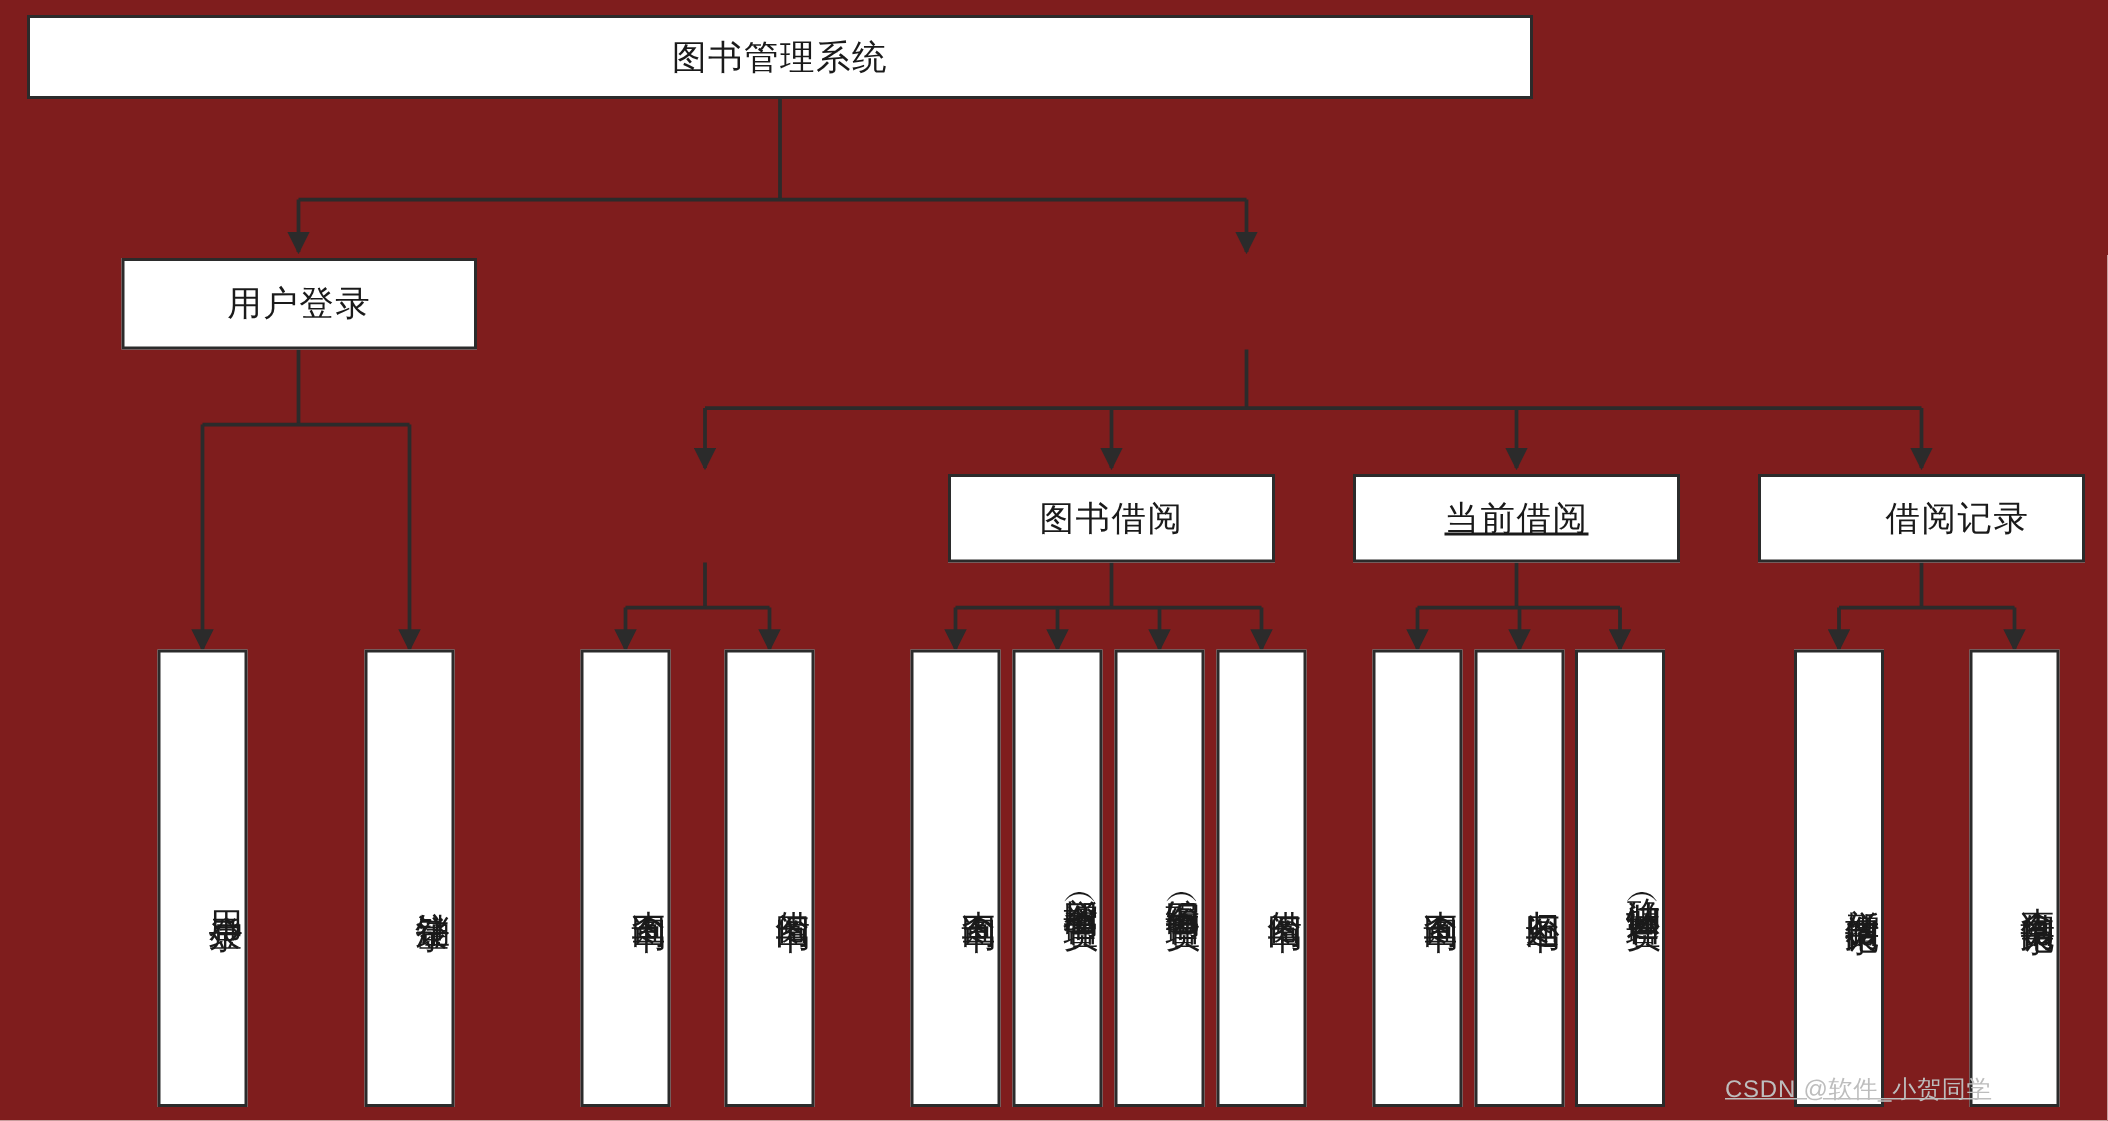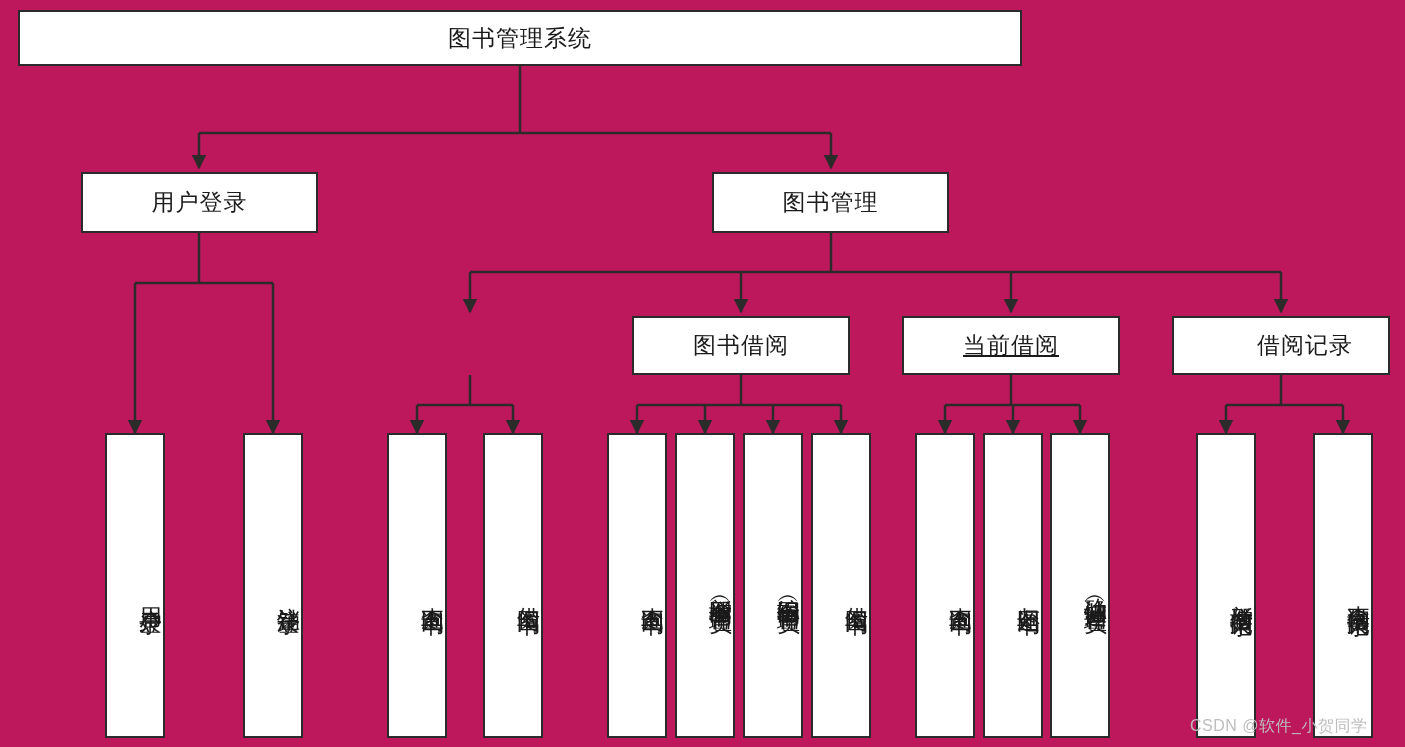--- a/index.html
+++ b/index.html
@@ -7,21 +7,21 @@
     padding: 0;
     background: #ffffff;
   }
   body {
     font-family: "Liberation Sans", "DejaVu Sans", sans-serif;
   }
   #canvas {
     position: relative;
     width: 1405px;
     height: 747px;
-    background: #be185d;
+    background: #7f1d1d;
     overflow: hidden;
   }
   #svg-layer {
     position: absolute;
     left: 0;
     top: 0;
     width: 1405px;
     height: 747px;
   }
   .node {
@@ -118,21 +118,20 @@
       <path d="M 1226 405 L 1343 405"></path>
       <path d="M 1226 405 L 1226 433" marker-end="url(#arrow)"></path>
       <path d="M 1343 405 L 1343 433" marker-end="url(#arrow)"></path>
 
     </g>
   </svg>
 
   <div class="node node-root" style="left:18px; top:10px; width:1004px; height:56px;">图书管理系统</div>
 
   <div class="node node-h" style="left:81px; top:172px; width:237px; height:61px;">用户登录</div>
-  <div class="node node-h" style="left:712px; top:172px; width:237px; height:61px;">图书管理</div>
 
   <div class="node node-h" style="left:632px; top:316px; width:218px; height:59px;">图书借阅</div>
   <div class="node node-h" style="left:902px; top:316px; width:218px; height:59px;text-decoration:underline;">当前借阅</div>
   <div class="node node-h" style="left:1172px; top:316px; width:218px; height:59px;padding-left:48px;">借阅记录</div>
 
   <div class="node node-v" style="left:105px; top:433px; width:60px; height:305px;">用户登录</div>
   <div class="node node-v" style="left:243px; top:433px; width:60px; height:305px;">注销登录</div>
 
   <div class="node node-v" style="left:387px; top:433px; width:60px; height:305px;">查询图书</div>
   <div class="node node-v" style="left:483px; top:433px; width:60px; height:305px;">借阅图书</div>
@@ -142,15 +141,15 @@
   <div class="node node-v tall-text" style="left:743px; top:433px; width:60px; height:305px;">编辑图书（管理员）</div>
   <div class="node node-v" style="left:811px; top:433px; width:60px; height:305px;">借阅图书</div>
 
   <div class="node node-v" style="left:915px; top:433px; width:60px; height:305px;">查询图书</div>
   <div class="node node-v" style="left:983px; top:433px; width:60px; height:305px;">归还图书</div>
   <div class="node node-v tall-text" style="left:1050px; top:433px; width:60px; height:305px;">确认归还（管理员）</div>
 
   <div class="node node-v" style="left:1196px; top:433px; width:60px; height:305px;">新增借阅记录</div>
   <div class="node node-v" style="left:1313px; top:433px; width:60px; height:305px;">查询借阅记录</div>
 
-  <div class="watermark" style="left:1190px; top:716px;">CSDN @软件_小贺同学</div>
+  <div class="watermark" style="left:1150px; top:716px;text-decoration:underline;">CSDN @软件_小贺同学</div>
 
 </div>
 
 </body></html>

